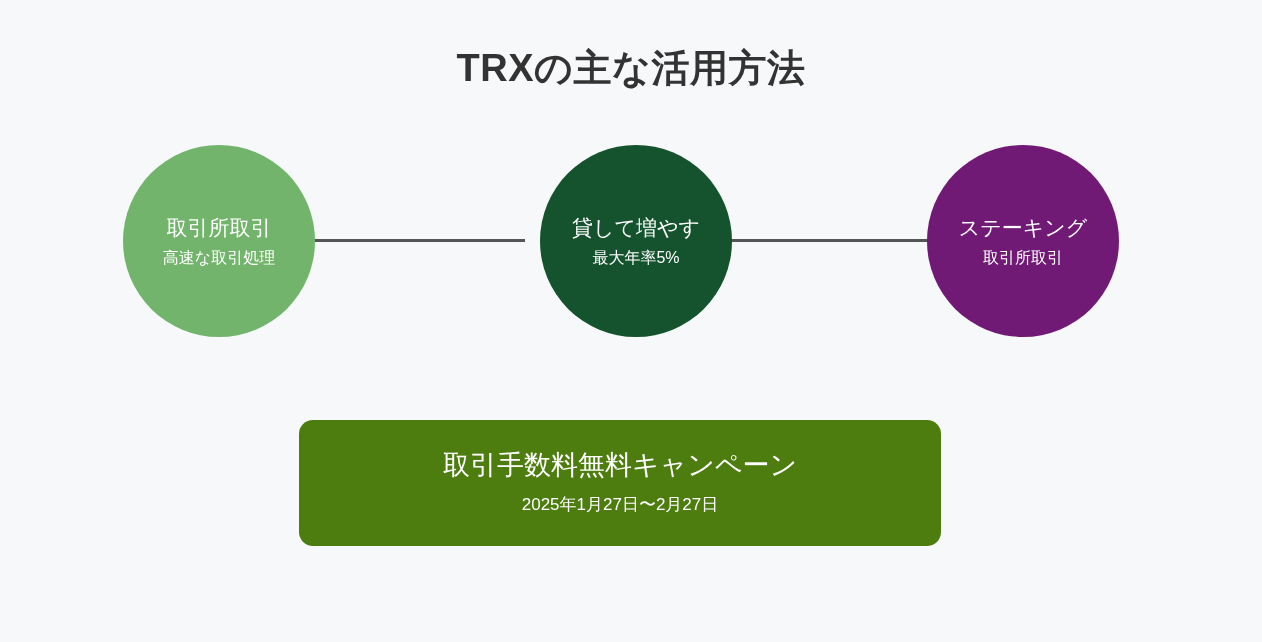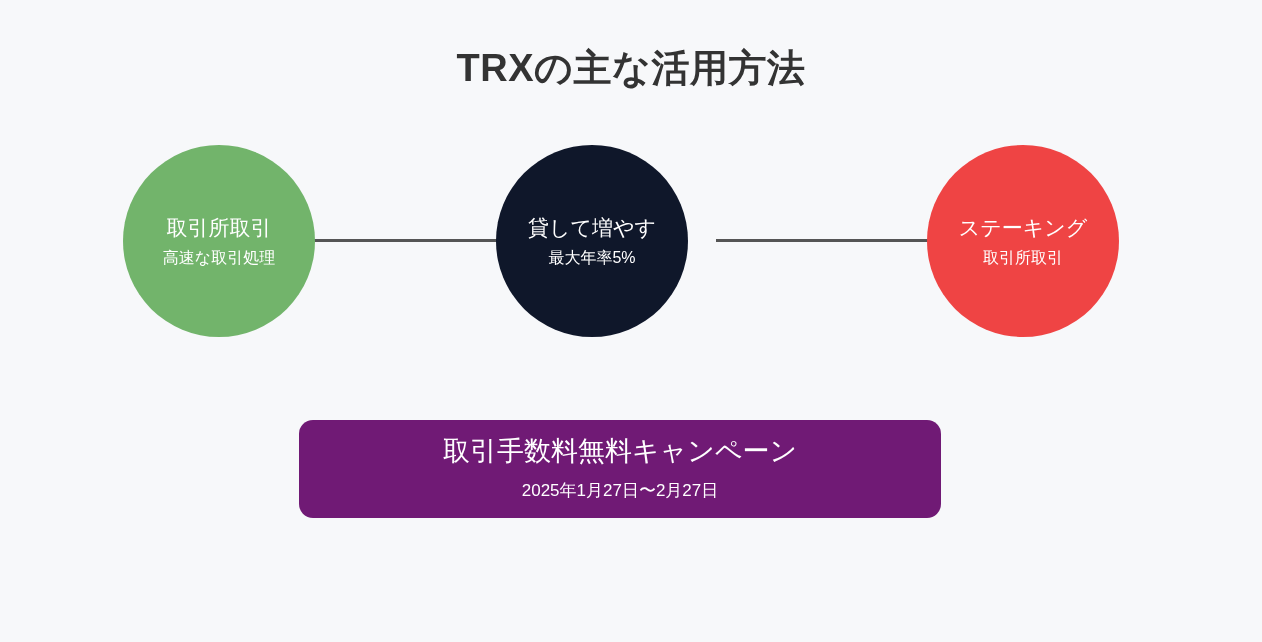--- a/index.html
+++ b/index.html
@@ -53,43 +53,43 @@
     top: 145px;
     display: flex;
     flex-direction: column;
     align-items: center;
     justify-content: center;
     color: #ffffff;
     text-align: center;
     box-sizing: border-box;
   }
   .node-1 { left: 123px; background: #72b46b; }
-  .node-2 { left: 496px; background: #0f172a; }
-  .node-3 { left: 927px; background: #ef4444; }
+  .node-2 { left: 540px; background: #14532d; }
+  .node-3 { left: 927px; background: #701a75; }
 
   .node-title {
     font-size: 21px;
     font-weight: 400;
     line-height: 30px;
     margin-bottom: 4px;
   }
   .node-sub {
     font-size: 16px;
     font-weight: 400;
     line-height: 22px;
   }
 
   
   .banner {
     position: absolute;
     left: 299px;
     top: 420px;
     width: 642px;
-    height: 98px;
-    background: #701a75;
+    height: 126px;
+    background: #4d7c0f;
     border-radius: 14px;
     display: flex;
     flex-direction: column;
     align-items: center;
     justify-content: center;
     color: #ffffff;
     text-align: center;
     box-sizing: border-box;
   }
   .banner-title {

